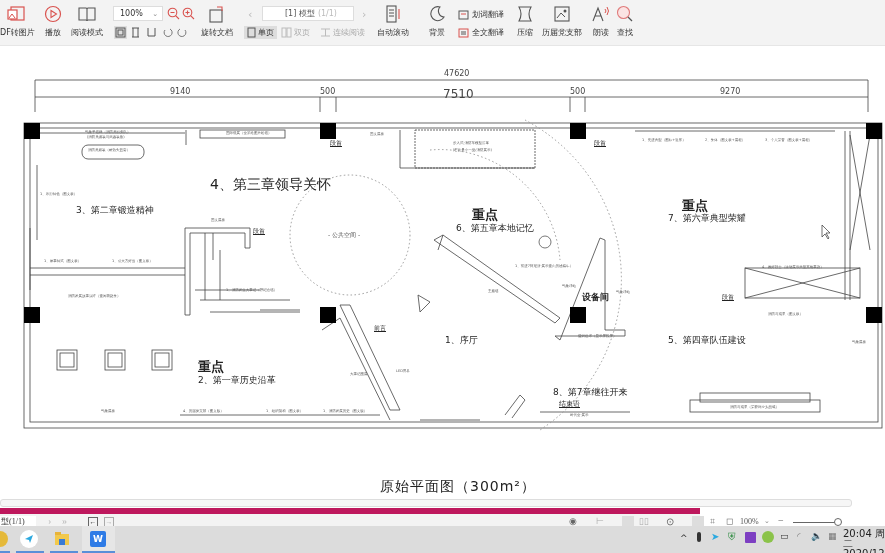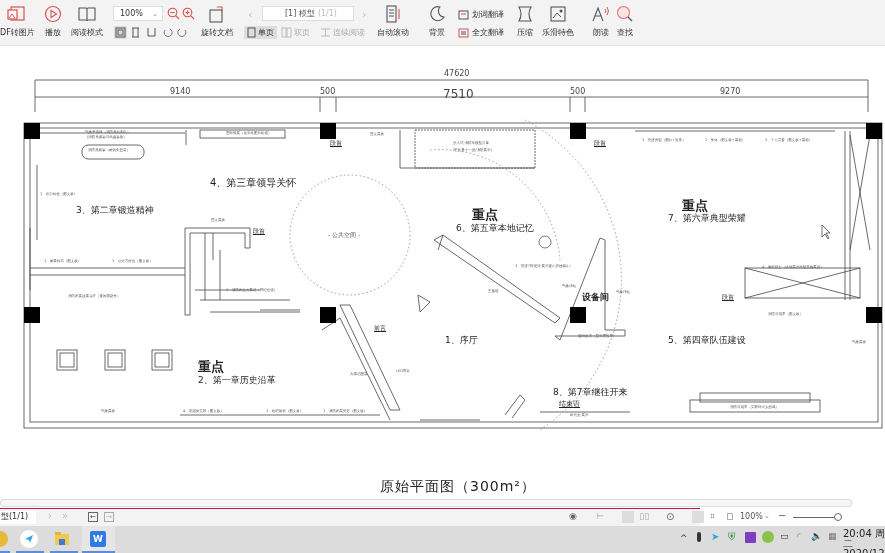--- a/index.html
+++ b/index.html
@@ -7,21 +7,21 @@
     font-family: "DejaVu Sans", "Liberation Sans", sans-serif; color: #333; }
   .toolbar { position: absolute; left: 0; top: 0; width: 885px; height: 46px; background: #f3f3f3; border-bottom: 1px solid #e6e6e6; }
   .tb-btn { position: absolute; top: 4px; display: flex; flex-direction: column; align-items: center; font-size: 8px; color: #333; cursor: pointer; white-space: nowrap; }
   .tb-btn .ico { height: 20px; display: flex; align-items: center; justify-content: center; margin-bottom: 3px; }
   .tb-small { position: absolute; display: flex; align-items: center; font-size: 8px; color: #333; white-space: nowrap; }
   .tb-small.disabled { color: #aaa; }
   .zoom-box { position: absolute; left: 113px; top: 6px; width: 50px; height: 15px; border: 1px solid #ddd; background: #fff; font-size: 8px; display: flex; align-items: center; padding-left: 6px; }
   .page-box { position: absolute; left: 262px; top: 6px; width: 92px; height: 15px; border: 1px solid #ddd; background: #fff; font-size: 8px; display: flex; align-items: center; padding-left: 22px; color: #555; }
   .doc { position: absolute; left: 0; top: 47px; width: 885px; height: 452px; background: #fff; }
   .plan-caption { position: absolute; left: 380px; top: 478px; font-size: 14px; color: #222; letter-spacing: 1px; }
-  .statusbar { position: absolute; left: 0; top: 508px; width: 700px; height: 18px; background: #f3f3f3; border-top: 1px solid #be185d; }
+  .statusbar { position: absolute; left: 0; top: 508px; width: 700px; height: 18px; background: #f3f3f3; border-top: 6px solid #be185d; font-family: Liberation Serif, serif; }
   .taskbar { position: absolute; left: 0; top: 526px; width: 885px; height: 27px; background: #dcdcdc; }
   .cad-text { font-family: "DejaVu Sans", sans-serif; }
 </style>
 </head>
 <body>
 
 <div class="toolbar">
   <div class="tb-btn" style="left:0px;">
     <span class="ico">
       <svg width="20" height="18" viewBox="0 0 20 18">
@@ -172,21 +172,21 @@
     <span>压缩</span>
   </div>
   <div class="tb-btn" style="left:542px;">
     <span class="ico">
       <svg width="18" height="18" viewBox="0 0 18 18">
           <rect x="2" y="2" width="14" height="14" fill="none" stroke="#555" stroke-width="1.1"></rect>
           <path d="M4 13 L8 8 L12 12" stroke="#555" fill="none"></path>
           <circle cx="12" cy="6" r="1.5" fill="#555"></circle>
         </svg>
     </span>
-    <span>乐滑特色</span>
+    <span>历届党支部</span>
   </div>
   <div class="tb-btn" style="left:591px;">
     <span class="ico">
       <svg width="20" height="18" viewBox="0 0 20 18">
           <path d="M2 16 L7 3 L12 16 M4 11 H10" fill="none" stroke="#555" stroke-width="1.1"></path>
           <path d="M14 4 Q16 6 14 8 M16 2 Q19 6 16 10" fill="none" stroke="#d9534f"></path>
         </svg>
     </span>
     <span>朗读</span>
   </div>
@@ -297,21 +297,21 @@
   <span class="cad-text" style="position:absolute;left:170px;top:40px;font-size:8px;color:#444;">9140</span>
   <span class="cad-text" style="position:absolute;left:320px;top:40px;font-size:8px;color:#444;">500</span>
   <span class="cad-text" style="position:absolute;left:443px;top:40px;font-size:12px;color:#444;">7510</span>
   <span class="cad-text" style="position:absolute;left:570px;top:40px;font-size:8px;color:#444;">500</span>
   <span class="cad-text" style="position:absolute;left:720px;top:40px;font-size:8px;color:#444;">9270</span>
 
   <span style="position:absolute;left:445px;top:287px;font-size:9px;color:#222;">1、序厅</span>
   <span style="position:absolute;left:198px;top:311px;font-size:13px;font-weight:bold;color:#222;">重点</span>
   <span style="position:absolute;left:198px;top:327px;font-size:9px;color:#222;">2、第一章历史沿革</span>
   <span style="position:absolute;left:76px;top:157px;font-size:9px;color:#222;">3、第二章锻造精神</span>
-  <span style="position:absolute;left:210px;top:129px;font-size:10px;color:#222;">4、第三章领导关怀</span>
+  <span style="position:absolute;left:210px;top:129px;font-size:14px;color:#222;">4、第三章领导关怀</span>
   <span style="position:absolute;left:668px;top:287px;font-size:9px;color:#222;">5、第四章队伍建设</span>
   <span style="position:absolute;left:472px;top:159px;font-size:13px;font-weight:bold;color:#222;">重点</span>
   <span style="position:absolute;left:456px;top:175px;font-size:9px;color:#222;">6、第五章本地记忆</span>
   <span style="position:absolute;left:682px;top:150px;font-size:13px;font-weight:bold;color:#222;">重点</span>
   <span style="position:absolute;left:668px;top:165px;font-size:9px;color:#222;">7、第六章典型荣耀</span>
   <span style="position:absolute;left:541px;top:339px;font-size:9px;color:#222;margin-left:12px;">8、第7章继往开来</span>
   <span style="position:absolute;left:559px;top:352px;font-size:7px;color:#222;text-decoration:underline;">结束语</span>
   <span style="position:absolute;left:582px;top:244px;font-size:9px;font-weight:bold;color:#222;">设备间</span>
   <span style="position:absolute;left:328px;top:184px;font-size:6px;color:#555;">- 公共空间 -</span>
 

